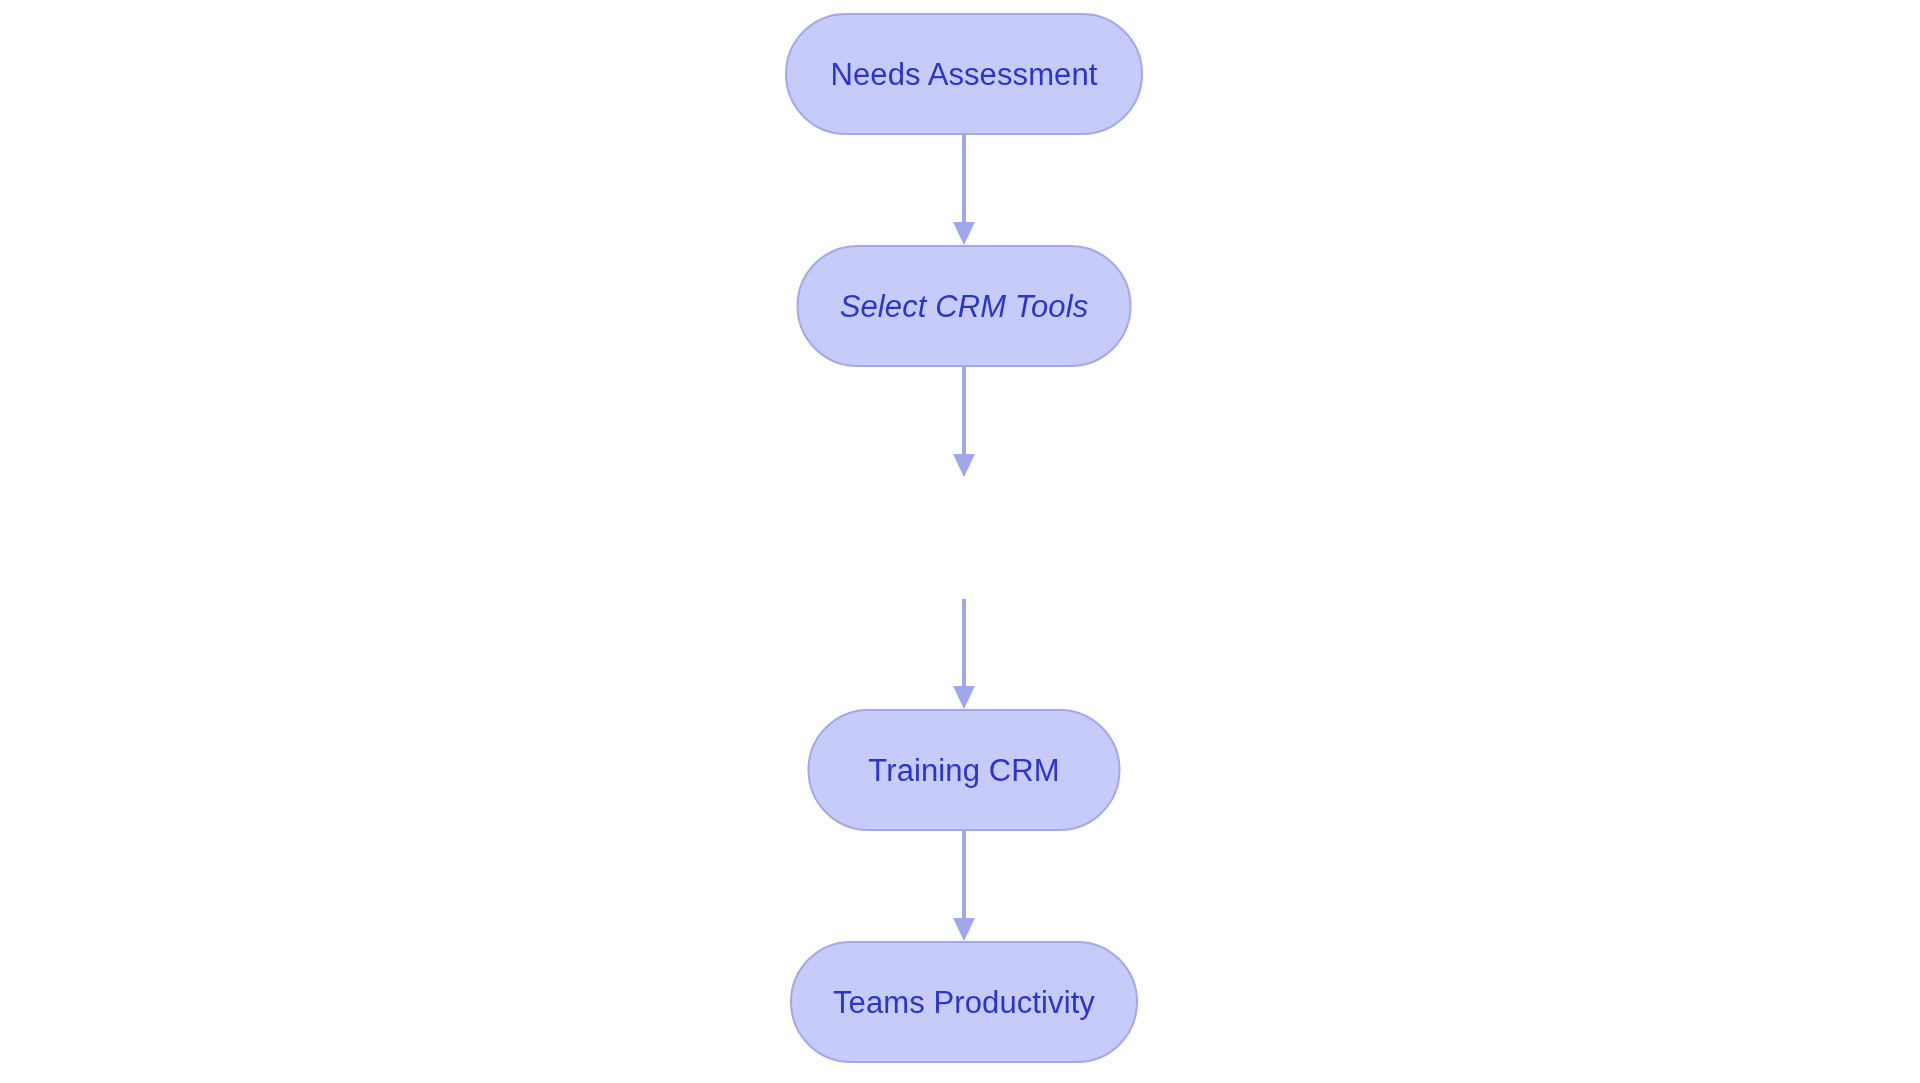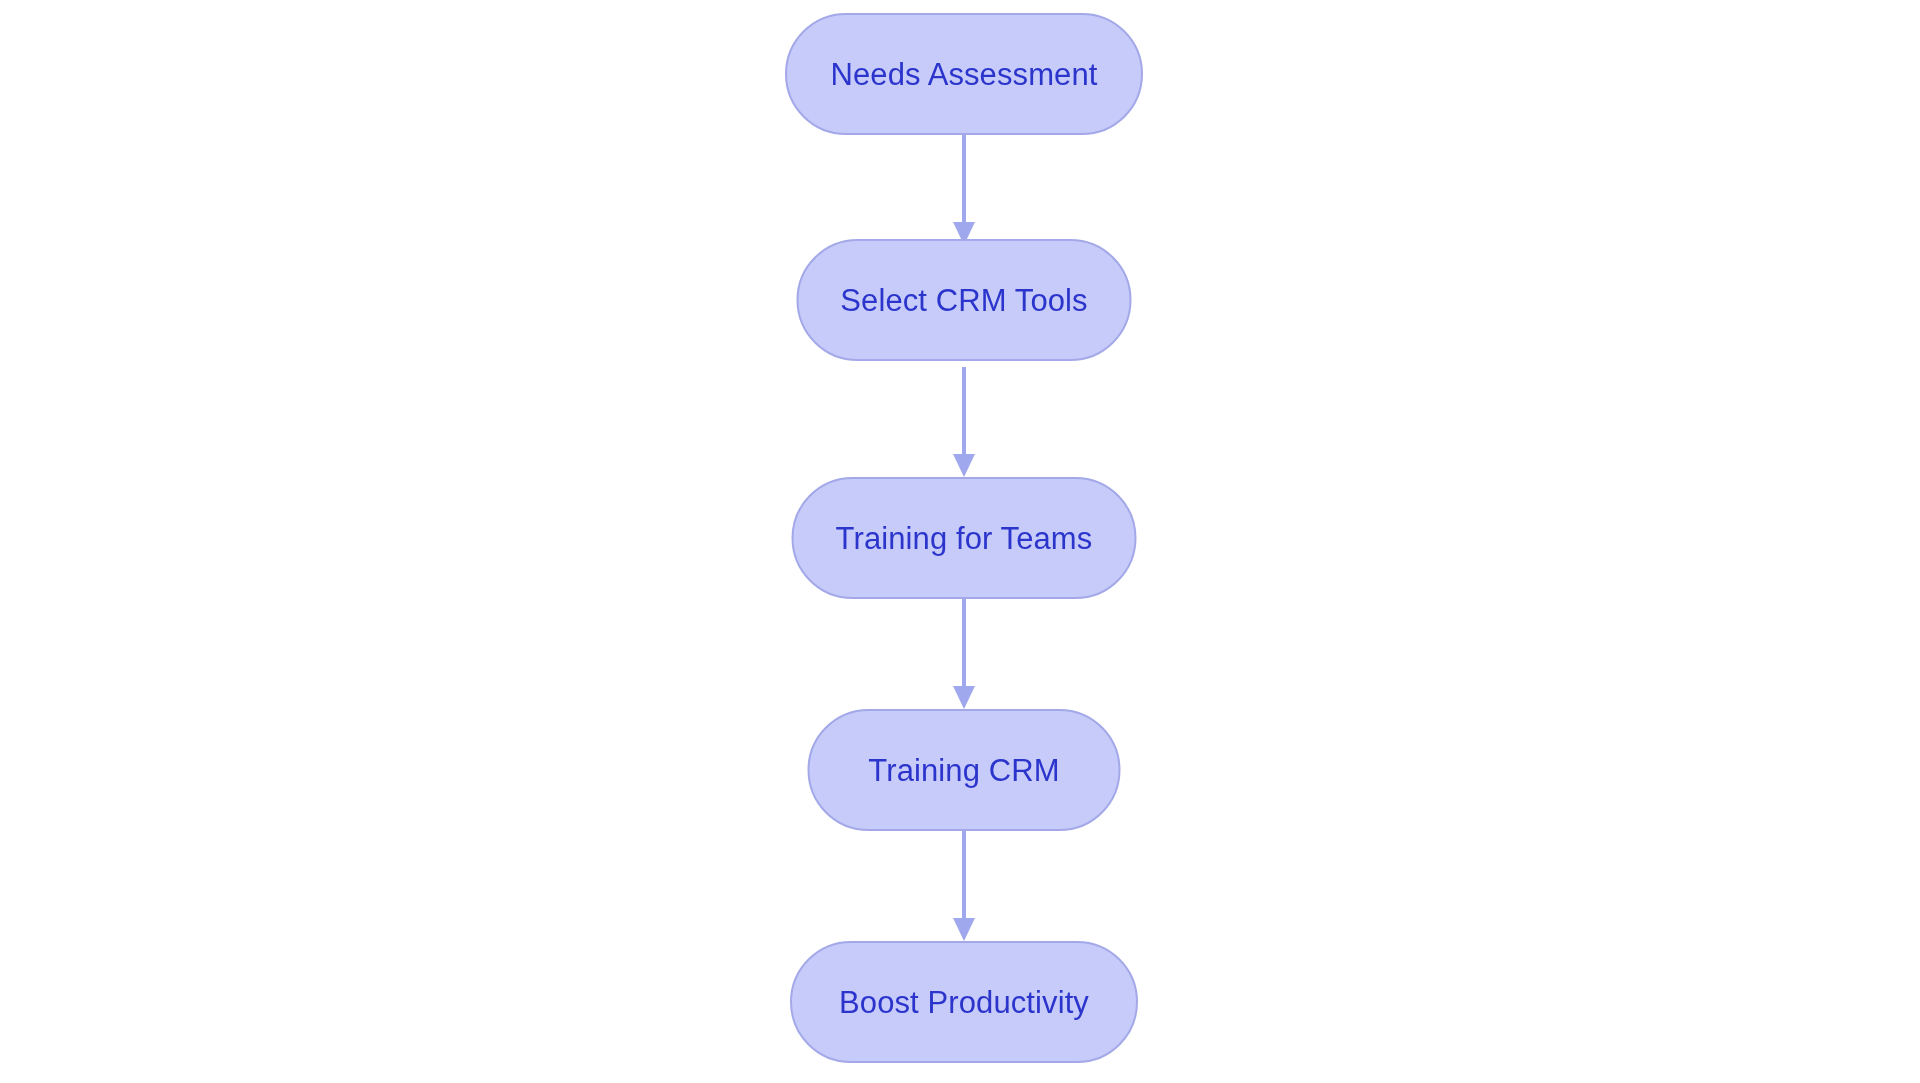--- a/index.html
+++ b/index.html
@@ -50,21 +50,21 @@
     font-family: "Liberation Sans", sans-serif;
     font-size: 31px;
     font-weight: 400;
     line-height: 1;
     letter-spacing: 0.1px;
     white-space: nowrap;
     text-align: center;
   }
 
   .node-1 { width: 358px; top: 13px; }
-  .node-2 { width: 335px; top: 239px; }
+  .node-2 { width: 335px; top: 245px; font-style: italic; }
   .node-3 { width: 345px; top: 477px; }
   .node-4 { width: 313px; top: 709px; }
   .node-5 { width: 348px; top: 941px; }
 
   
   .flow-connector {
     position: absolute;
     left: 964px;
     transform: translateX(-50%);
     width: 24px;
@@ -123,36 +123,33 @@
 
     <div class="flow-node node-2">
       <span class="flow-node-label">Select CRM Tools</span>
     </div>
 
     <div class="flow-connector conn-2">
       <div class="connector-line"></div>
       <div class="connector-head"></div>
     </div>
 
-    <div class="flow-node node-3">
-      <span class="flow-node-label">Training for Teams</span>
-    </div>
 
     <div class="flow-connector conn-3">
       <div class="connector-line"></div>
       <div class="connector-head"></div>
     </div>
 
     <div class="flow-node node-4">
       <span class="flow-node-label">Training CRM</span>
     </div>
 
     <div class="flow-connector conn-4">
       <div class="connector-line"></div>
       <div class="connector-head"></div>
     </div>
 
     <div class="flow-node node-5">
-      <span class="flow-node-label">Boost Productivity</span>
+      <span class="flow-node-label">Teams Productivity</span>
     </div>
 
   </div>
 </div>
 
 </body></html>

